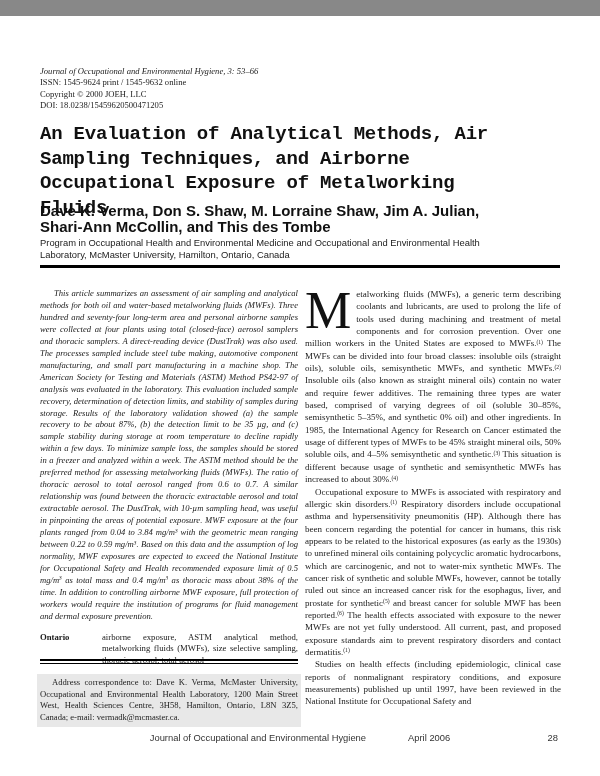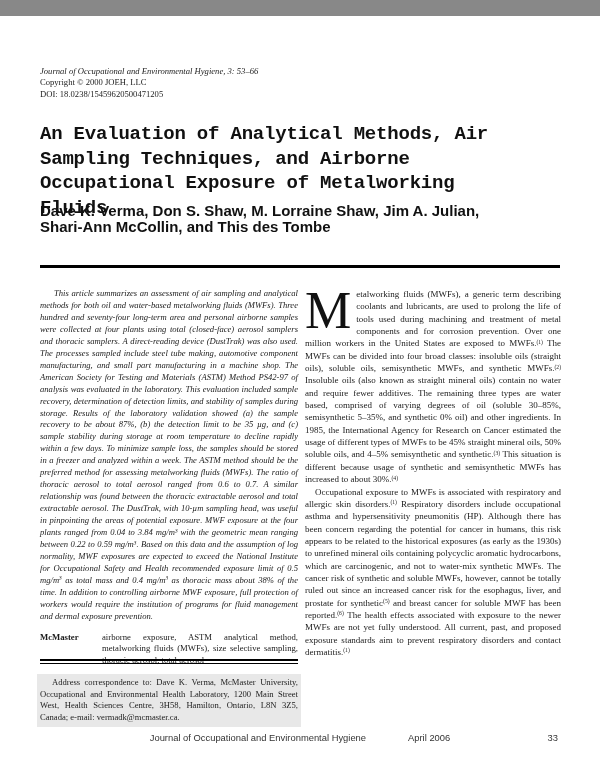--- a/index.html
+++ b/index.html
@@ -98,53 +98,56 @@
   }
   .f-page { position: absolute; right: 2px; top: 0; }
 </style>
 </head>
 <body>
 
 <div class="page">
 
   <div class="masthead">
     <div class="journal-cite">Journal of Occupational and Environmental Hygiene, 3: 53–66</div>
+    <div>ISSN: 1545-9624 print / 1545-9632 online</div>
     <div>Copyright © 2000 JOEH, LLC</div>
     <div>DOI: 18.0238/15459620500471205</div>
   </div>
 
   <h1 class="article-title">An Evaluation of Analytical Methods, Air Sampling Techniques, and Airborne Occupational Exposure of Metalworking Fluids</h1>
 
   <div class="authors">
     <div>Dave K. Verma, Don S. Shaw, M. Lorraine Shaw, Jim A. Julian,</div>
     <div>Shari-Ann McCollin, and This des Tombe</div>
   </div>
 
+  <div class="affiliation">Program in Occupational Health and Environmental Medicine and Occupational and Environmental Health Laboratory, McMaster University, Hamilton, Ontario, Canada</div>
 
   <div class="rule-thick"></div>
 
   <div class="col-left">
     <div class="abstract">This article summarizes an assessment of air sampling and analytical methods for both oil and water-based metalworking fluids (MWFs). Three hundred and seventy-four long-term area and personal airborne samples were collected at four plants using total (closed-face) aerosol samplers and thoracic samplers. A direct-reading device (DustTrak) was also used. The processes sampled include steel tube making, automotive component manufacturing, and small part manufacturing in a machine shop. The American Society for Testing and Materials (ASTM) Method PS42-97 of analysis was evaluated in the laboratory. This evaluation included sample recovery, determination of detection limits, and stability of samples during storage. Results of the laboratory validation showed (a) the sample recovery to be about 87%, (b) the detection limit to be 35 µg, and (c) sample stability during storage at room temperature to decline rapidly within a few days. To minimize sample loss, the samples should be stored in a freezer and analyzed within a week. The ASTM method should be the preferred method for assessing metalworking fluids (MWFs). The ratio of thoracic aerosol to total aerosol ranged from 0.6 to 0.7. A similar relationship was found between the thoracic extractable aerosol and total extractable aerosol. The DustTrak, with 10-µm sampling head, was useful in pinpointing the areas of potential exposure. MWF exposure at the four plants ranged from 0.04 to 3.84 mg/m<span class="sup">3</span> with the geometric mean ranging between 0.22 to 0.59 mg/m<span class="sup">3</span>. Based on this data and the assumption of log normality, MWF exposures are expected to exceed the National Institute for Occupational Safety and Health recommended exposure limit of 0.5 mg/m<span class="sup">3</span> as total mass and 0.4 mg/m<span class="sup">3</span> as thoracic mass about 38% of the time. In addition to controlling airborne MWF exposure, full protection of workers would require the institution of programs for fluid management and dermal exposure prevention.</div>
     <div class="keywords">
-      <span class="kw-label">McMaster</span>
+      <span class="kw-label">Ontario</span>
       <span class="kw-text">airborne exposure, ASTM analytical method, metalworking fluids (MWFs), size selective sampling, thoracic aerosol, total aerosol</span>
     </div>
   </div>
 
   <div class="divider-double">
     <div class="bar-thick"></div>
     <div class="bar-thin"></div>
   </div>
 
   <div class="footnote">Address correspondence to: Dave K. Verma, McMaster University, Occupational and Environmental Health Laboratory, 1200 Main Street West, Health Sciences Centre, 3H58, Hamilton, Ontario, L8N 3Z5, Canada; e-mail: vermadk@mcmaster.ca.</div>
 
   <div class="col-right">
     <p><span class="dropcap">M</span><span>etalworking fluids (MWFs), a generic term describing coolants and lubricants, are used to prolong the life of tools used during machining and treatment of metal components and for corrosion prevention. Over one million workers in the United States are exposed to MWFs.<span class="sup">(1)</span> The MWFs can be divided into four broad classes: insoluble oils (straight oils), soluble oils, semisynthetic MWFs, and synthetic MWFs.<span class="sup">(2)</span> Insoluble oils (also known as straight mineral oils) contain no water and require fewer additives. The remaining three types are water based, comprised of varying degrees of oil (soluble 30–85%, semisynthetic 5–35%, and synthetic 0% oil) and other ingredients. In 1985, the International Agency for Research on Cancer estimated the usage of different types of MWFs to be 45% straight mineral oils, 50% soluble oils, and 4–5% semisynthetic and synthetic.<span class="sup">(3)</span> This situation is different because usage of synthetic and semisynthetic MWFs has increased to about 30%.<span class="sup">(4)</span></span></p>
     <p class="indent">Occupational exposure to MWFs is associated with respiratory and allergic skin disorders.<span class="sup">(1)</span> Respiratory disorders include occupational asthma and hypersensitivity pneumonitis (HP). Although there has been concern regarding the potential for cancer in humans, this risk appears to be related to the historical exposures (as early as the 1930s) to unrefined mineral oils containing polycyclic aromatic hydrocarbons, which are carcinogenic, and not to water-mix synthetic MWFs. The cancer risk of synthetic and soluble MWFs, however, cannot be totally ruled out since an increased cancer risk for the esophagus, liver, and prostate for synthetic<span class="sup">(5)</span> and breast cancer for soluble MWF has been reported.<span class="sup">(6)</span> The health effects associated with exposure to the newer MWFs are not yet fully understood. All current, past, and proposed exposure standards aim to prevent respiratory disorders and contact dermatitis.<span class="sup">(1)</span></p>
+    <p class="indent">Studies on health effects (including epidemiologic, clinical case reports of nonmalignant respiratory conditions, and exposure measurements) published up until 1997, have been reviewed in the National Institute for Occupational Safety and</p>
   </div>
 
   <div class="page-footer">
     <span>Journal of Occupational and Environmental Hygiene</span>
     <span>April 2006</span>
-    <span class="f-page">33</span>
+    <span class="f-page">28</span>
   </div>
 
 </div>
 
 </body></html>

